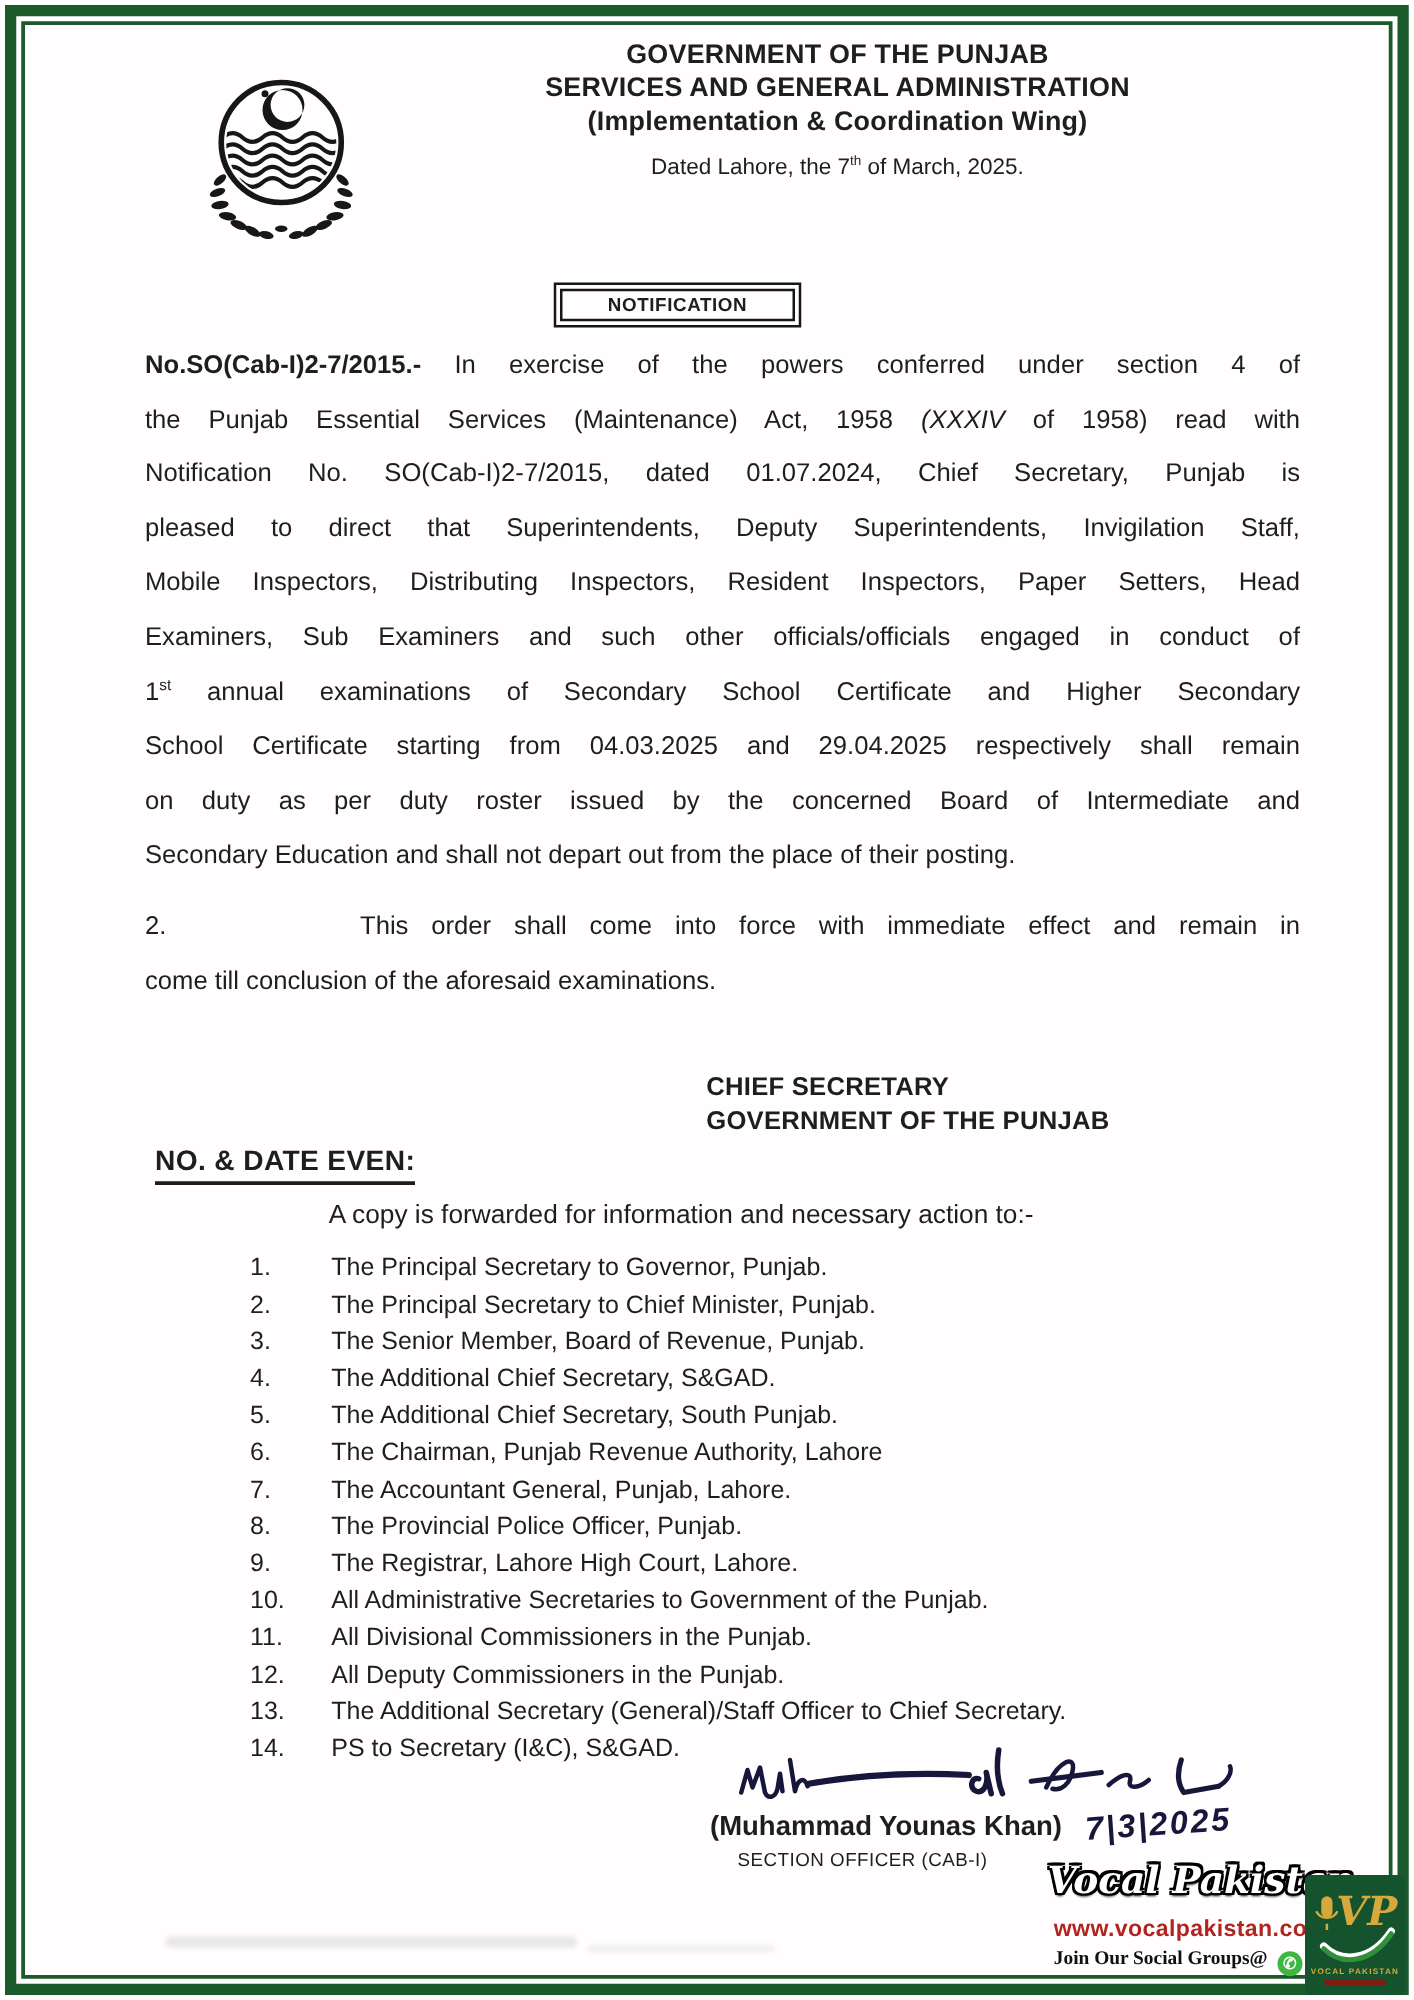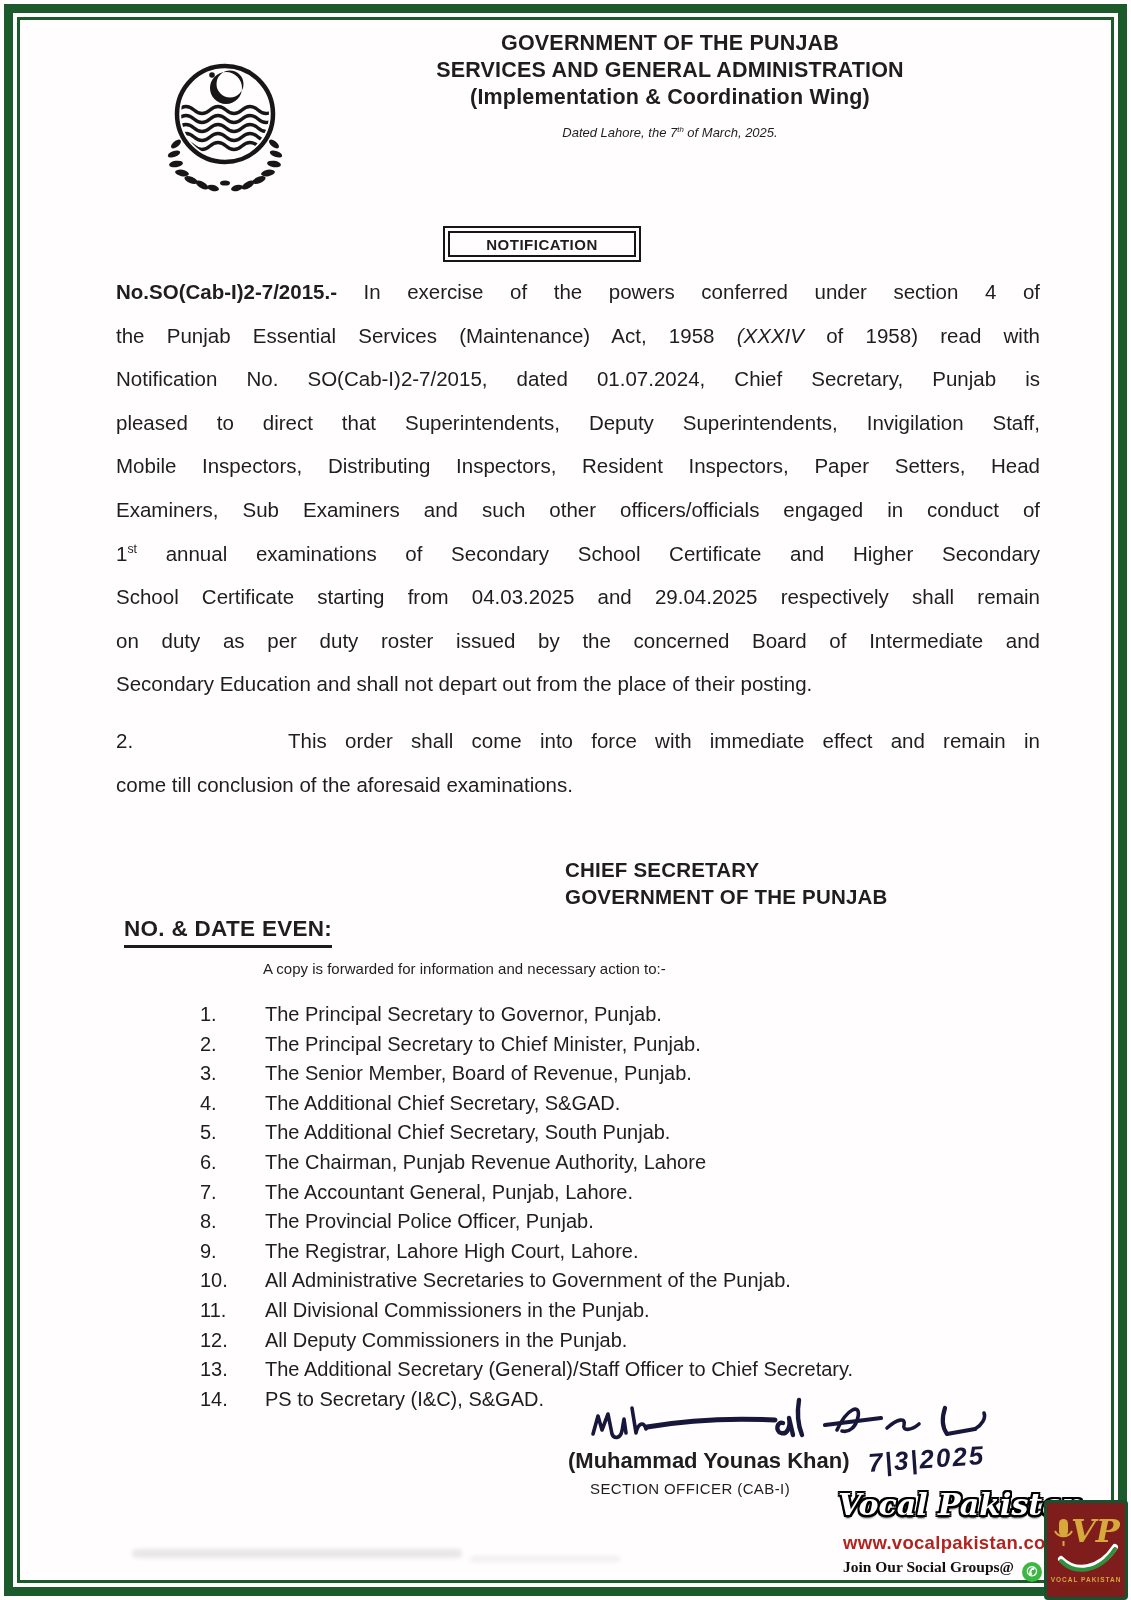--- a/index.html
+++ b/index.html
@@ -8,21 +8,21 @@
     background:#fffdfd; overflow:hidden;
     font-family:"Liberation Sans", sans-serif; color:#1e1e1e;
   }
   .frame-outer{position:absolute; inset:4px; border:9px solid #1b5a2a; pointer-events:none;}
   .frame-inner{position:absolute; inset:17px; border:3px solid #1b5a2a; pointer-events:none;}
 
   
   .crest{position:absolute; left:160px; top:52px; width:130px; height:140px;}
   .letterhead{position:absolute; left:340px; top:30px; width:660px; text-align:center;}
   .org{font-weight:bold; font-size:21.5px; line-height:27px; letter-spacing:.2px;}
-  .dateline{margin-top:9px; font-size:13px; line-height:26px;font-style:italic;}
+  .dateline{margin-top:9px; font-size:18px; line-height:26px;}
   sup{font-size:60%; vertical-align:super; line-height:0;}
 
   
   .notif-box{
     position:absolute; left:443px; top:226px; width:198px; height:36px;
     border:7px double #161616; box-sizing:border-box;
     display:flex; align-items:center; justify-content:center;
   }
   .notif-box span{font-weight:700; font-size:15px; letter-spacing:.5px;}
 
@@ -37,21 +37,21 @@
   .p2first{position:relative; padding-left:172px;}
   .p2num{position:absolute; left:0; top:0;}
 
   
   .signatory{position:absolute; left:565px; top:856px; width:350px; text-align:left;
     font-weight:800; font-size:20.5px; line-height:27px; letter-spacing:.2px;}
 
   
   .dist-heading{position:absolute; left:124px; top:916px; font-size:22.5px; font-weight:800;
     border-bottom:3px solid #1c1c1c; padding-bottom:3px; letter-spacing:.3px;}
-  .dist-intro{position:absolute; left:263px; top:960px; font-size:15px;}
+  .dist-intro{position:absolute; left:263px; top:960px; font-size:21px;}
   .dist-list{position:absolute; left:200px; top:1000px; margin:0; padding:0; list-style:none; width:860px;}
   .dist-row{display:flex; height:29.6px; line-height:29.6px; font-size:20px;}
   .dist-row .num{width:65px; flex:0 0 65px;}
   .dist-row .txt{flex:1;}
 
   
   .signature-svg{position:absolute; left:585px; top:1388px; width:440px; height:60px;}
   .sig-name-line{position:absolute; left:568px; top:1444px; white-space:nowrap;}
   .sig-name{font-weight:800; font-size:22px;}
   .sig-date{display:inline-block; margin-left:14px; font-size:26px; font-style:italic;
@@ -74,22 +74,22 @@
                 0 -1.5px 0 #fff,0 1.5px 0 #fff,-1.5px 0 0 #fff,1.5px 0 0 #fff;}
   .wm-social{position:absolute; left:843px; top:1558px; font-family:"Liberation Serif", serif;
     font-weight:bold; font-size:15.5px; color:#101010; white-space:nowrap;}
   .ic{display:inline-block; width:20px; height:20px; border-radius:50%; color:#fff; text-align:center;
     line-height:20px; font-size:13px; font-weight:bold; margin-left:4px; vertical-align:-4px;
     font-family:"Liberation Sans", sans-serif;}
   .ic-wa{background:#3cb840;}
   .ic-fb{background:#1b74e4; font-family:"Liberation Serif", serif; font-size:15px;}
   .ic-li{background:#0a66c2; border-radius:4px; font-size:11px;}
 
-  .wm-logo{position:absolute; left:1044px; top:1500px; width:78px; height:94px; background:#7f1d1d;
-    border-radius:4px; border:3px solid #14532d; overflow:hidden;}
+  .wm-logo{position:absolute; left:1044px; top:1500px; width:78px; height:94px; background:#14532d;
+    border-radius:4px; border:1px solid #14532d; overflow:hidden;}
   .wm-logo svg{position:absolute; inset:0;}
   .wm-logo-vp{position:absolute; left:24px; top:12px; color:#d7a83b; font-family:"DejaVu Serif", serif;
     font-style:italic; font-weight:800; font-size:32px; line-height:1;}
   .wm-logo-cap{position:absolute; left:0; right:0; bottom:14px; text-align:center; color:#d7a83b;
     font-size:6.5px; font-weight:bold; letter-spacing:1px;}
   .wm-logo-bar{position:absolute; left:14px; right:14px; bottom:7px; height:4px; background:#7d1d12; border-radius:2px;}
 </style>
 </head>
 <body>
 
@@ -141,21 +141,21 @@
   <div class="notif-box">
     <span>NOTIFICATION</span>
   </div>
 
   <div class="para para1">
     <div class="jline"><b>No.SO(Cab-I)2-7/2015.-</b> <span>In exercise of the powers conferred under section 4 of</span></div>
     <div class="jline"><span>the Punjab Essential Services (Maintenance) Act, 1958</span> <i>(XXXIV</i> <span>of 1958) read with</span></div>
     <div class="jline">Notification No. SO(Cab-I)2-7/2015, dated 01.07.2024, Chief Secretary, Punjab is</div>
     <div class="jline">pleased to direct that Superintendents, Deputy Superintendents, Invigilation Staff,</div>
     <div class="jline">Mobile Inspectors, Distributing Inspectors, Resident Inspectors, Paper Setters, Head</div>
-    <div class="jline">Examiners, Sub Examiners and such other officers/officials engaged in conduct of</div>
+    <div class="jline">Examiners, Sub Examiners and such other officials/officials engaged in conduct of</div>
     <div class="jline"><span>1</span><sup>st</sup> <span>annual examinations of Secondary School Certificate and Higher Secondary</span></div>
     <div class="jline">School Certificate starting from 04.03.2025 and 29.04.2025 respectively shall remain</div>
     <div class="jline">on duty as per duty roster issued by the concerned Board of Intermediate and</div>
     <div class="lastline">Secondary Education and shall not depart out from the place of their posting.</div>
   </div>
 
   <div class="para para2">
     <div class="jline p2first"><span class="p2num">2.</span><span>This order shall come into force with immediate effect and remain in</span></div>
     <div class="lastline">come till conclusion of the aforesaid examinations.</div>
   </div>

